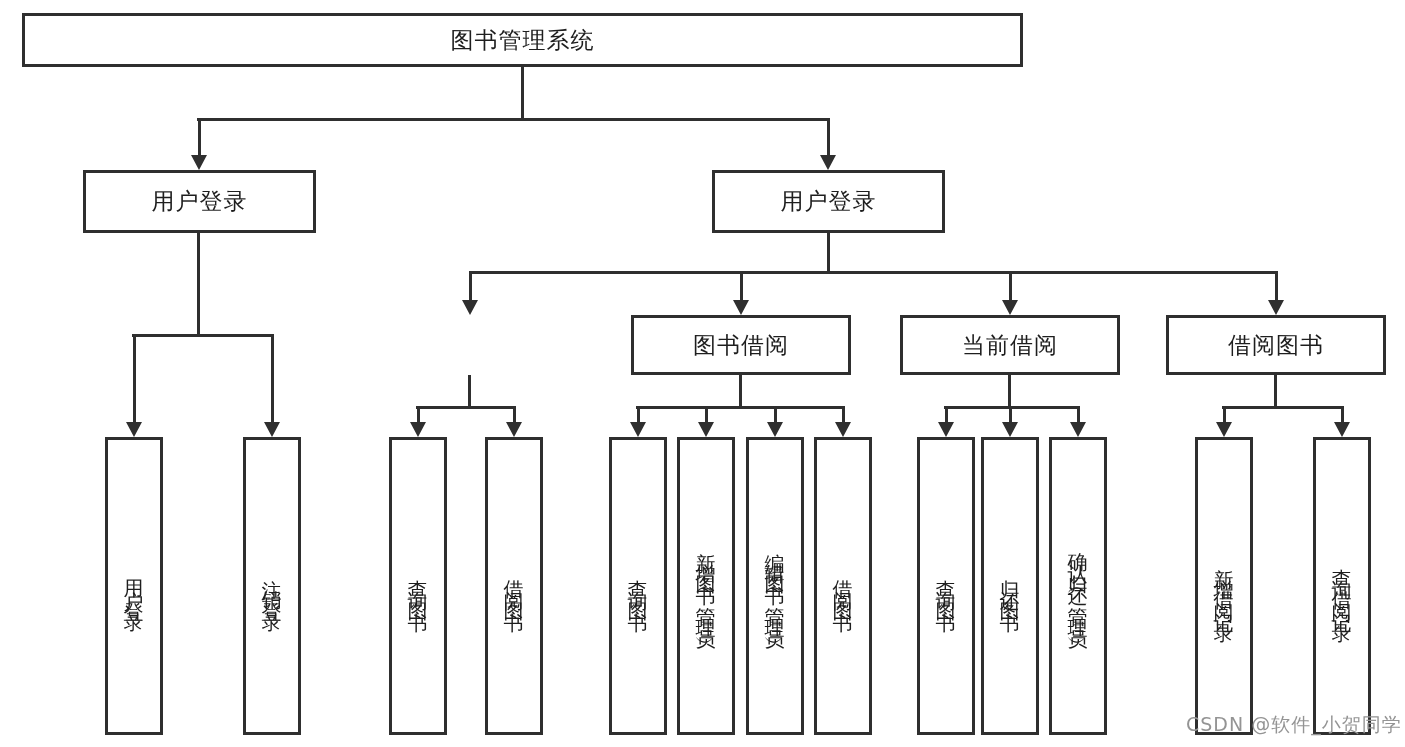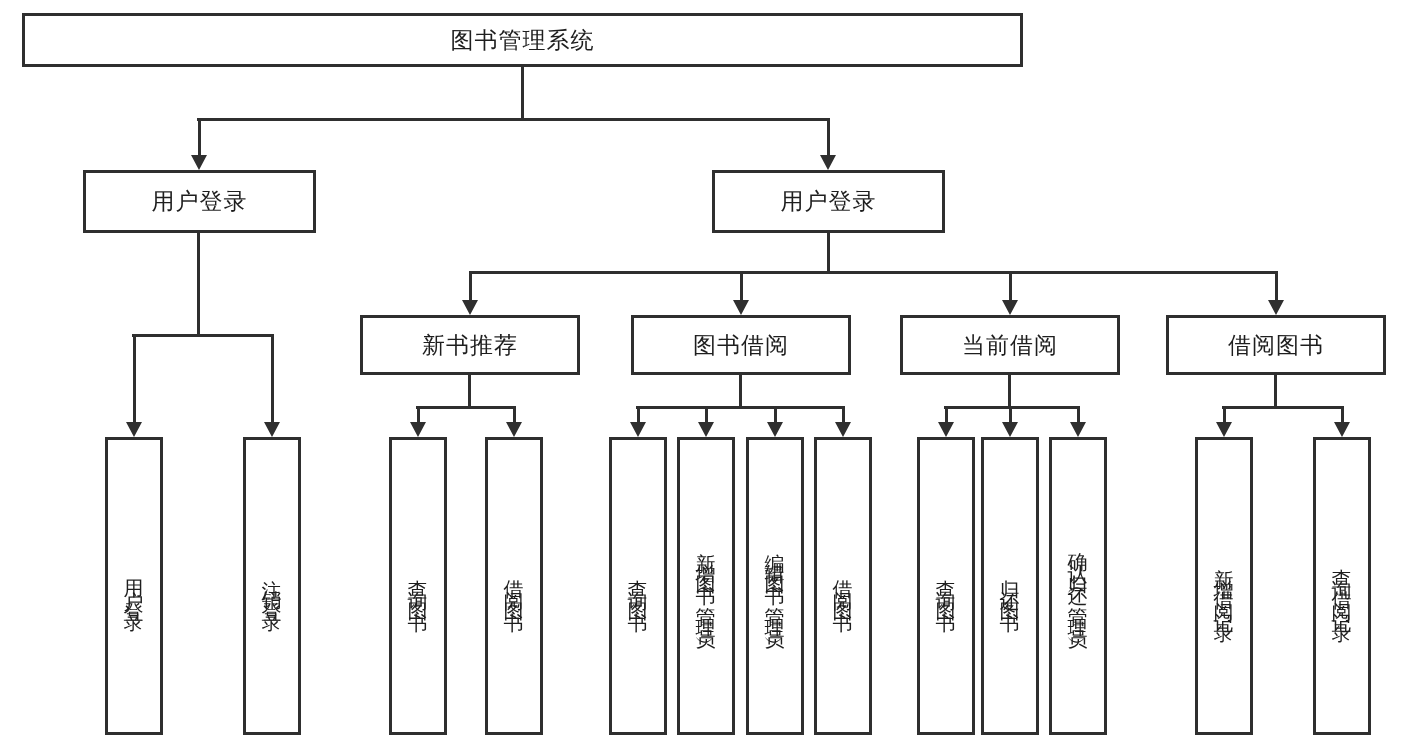--- a/index.html
+++ b/index.html
@@ -72,21 +72,20 @@
   <div class="arrow" style="left:126px;top:334px;height:103px"></div>
   <div class="arrow" style="left:264px;top:334px;height:103px"></div>
 
   <div class="v" style="left:827px;top:233px;height:40px"></div>
   <div class="h" style="left:469px;top:271px;width:809px"></div>
   <div class="arrow" style="left:462px;top:271px;height:44px"></div>
   <div class="arrow" style="left:733px;top:271px;height:44px"></div>
   <div class="arrow" style="left:1002px;top:271px;height:44px"></div>
   <div class="arrow" style="left:1268px;top:271px;height:44px"></div>
 
-  <div class="box hlabel" style="left:360px;top:315px;width:220px;height:60px">新书推荐</div>
   <div class="box hlabel" style="left:631px;top:315px;width:220px;height:60px">图书借阅</div>
   <div class="box hlabel" style="left:900px;top:315px;width:220px;height:60px">当前借阅</div>
   <div class="box hlabel" style="left:1166px;top:315px;width:220px;height:60px">借阅图书</div>
 
   <div class="v" style="left:468px;top:375px;height:33px"></div>
   <div class="h" style="left:416px;top:406px;width:100px"></div>
   <div class="arrow" style="left:410px;top:406px;height:31px"></div>
   <div class="arrow" style="left:506px;top:406px;height:31px"></div>
 
   <div class="v" style="left:739px;top:375px;height:33px"></div>
@@ -118,14 +117,15 @@
   <div class="box vbox" style="left:746px;top:437px;width:58px;height:298px">编辑图书（管理员）</div>
   <div class="box vbox" style="left:814px;top:437px;width:58px;height:298px">借阅图书</div>
 
   <div class="box vbox" style="left:917px;top:437px;width:58px;height:298px">查询图书</div>
   <div class="box vbox" style="left:981px;top:437px;width:58px;height:298px">归还图书</div>
   <div class="box vbox" style="left:1049px;top:437px;width:58px;height:298px">确认归还（管理员）</div>
 
   <div class="box vbox" style="left:1195px;top:437px;width:58px;height:298px">新增借阅记录</div>
   <div class="box vbox" style="left:1313px;top:437px;width:58px;height:298px">查询借阅记录</div>
 
+  <div class="watermark" style="left:1186px;top:712px">CSDN @软件_小贺同学</div>
 
 </div>
 
 </body></html>

